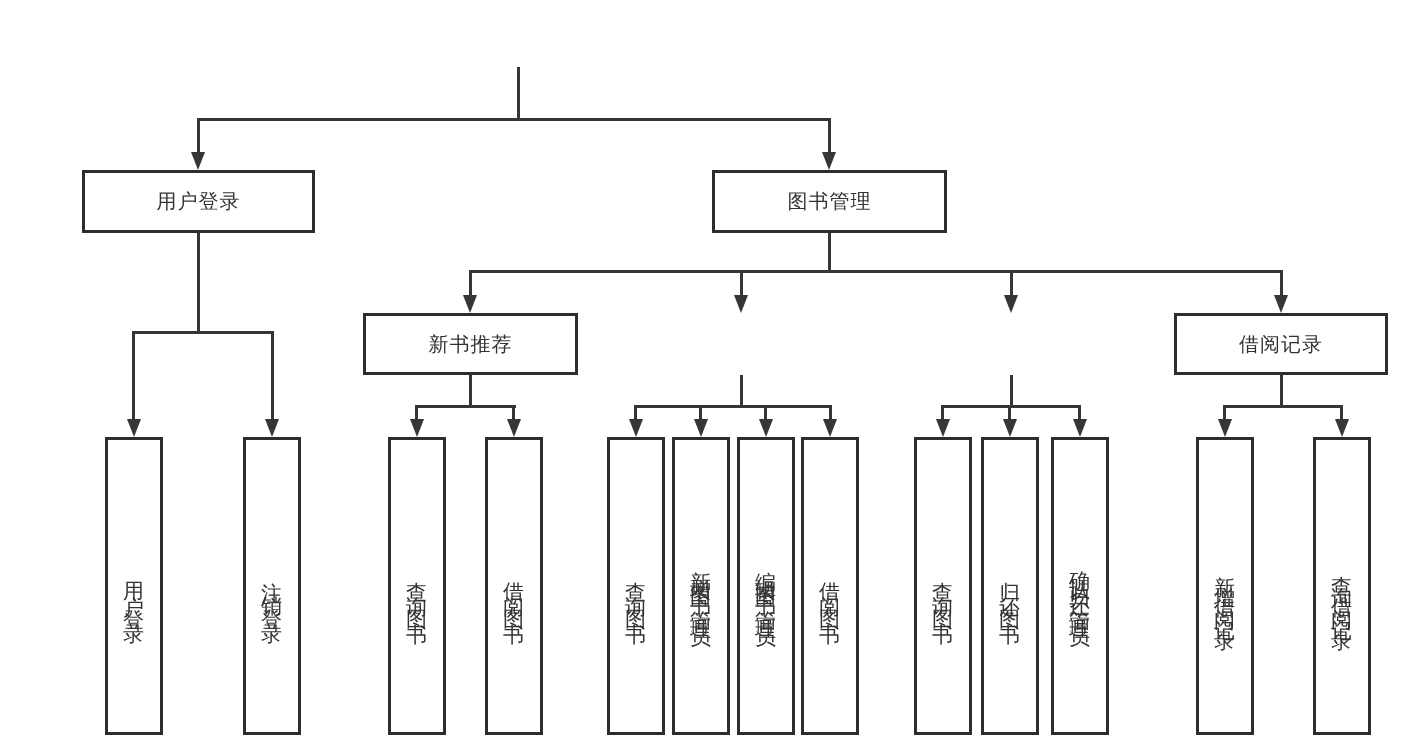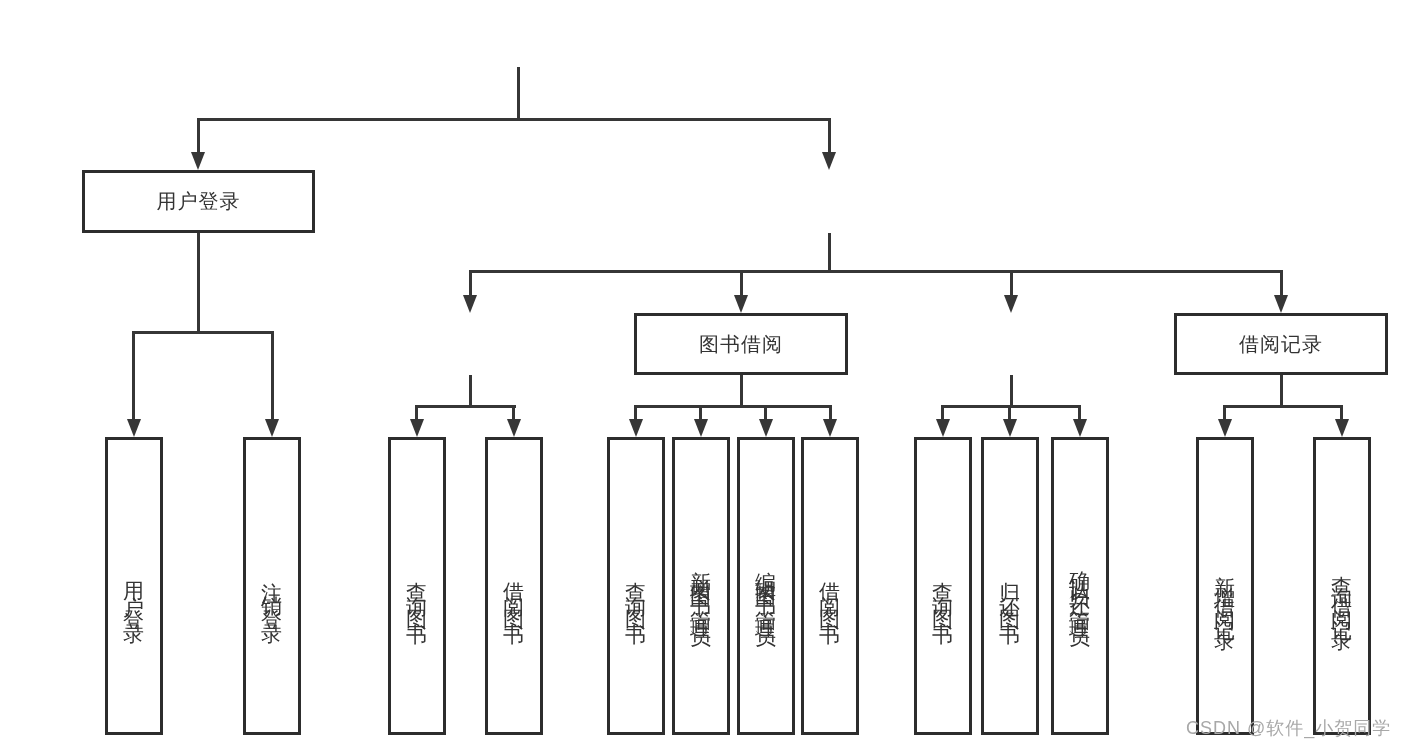--- a/index.html
+++ b/index.html
@@ -63,25 +63,28 @@
 </head>
 <body>
 
 <div class="canvas">
 
 
   <div class="box" style="left:82px; top:170px; width:233px; height:63px;">
     <span>用户登录</span>
   </div>
 
-
-
-  <div class="box" style="left:634px; top:313px; width:214px; height:62px;">
-    <span>图书借阅</span>
-  </div>
+  <div class="box" style="left:712px; top:170px; width:235px; height:63px;">
+    <span>图书管理</span>
+  </div>
+
+  <div class="box" style="left:363px; top:313px; width:215px; height:62px;">
+    <span>新书推荐</span>
+  </div>
+
 
 
   <div class="box" style="left:1174px; top:313px; width:214px; height:62px;">
     <span>借阅记录</span>
   </div>
 
   <div class="box" style="left:105px; top:437px; width:58px; height:298px;">
     <span class="vt sp4">用户登录</span>
   </div>
 
@@ -185,15 +188,14 @@
   <div class="ln" style="left:1078px; top:405px; width:3px;   height:14px;"></div>
   <div class="ar" style="left:1073px; top:419px;"></div>
 
   <div class="ln" style="left:1280px; top:375px; width:3px;   height:33px;"></div>
   <div class="ln" style="left:1223px; top:405px; width:120px; height:3px;"></div>
   <div class="ln" style="left:1223px; top:405px; width:3px;   height:14px;"></div>
   <div class="ar" style="left:1218px; top:419px;"></div>
   <div class="ln" style="left:1340px; top:405px; width:3px;   height:14px;"></div>
   <div class="ar" style="left:1335px; top:419px;"></div>
 
-  <div class="watermark">CSDN @软件_小贺同学</div>
 
 </div>
 
 </body></html>

